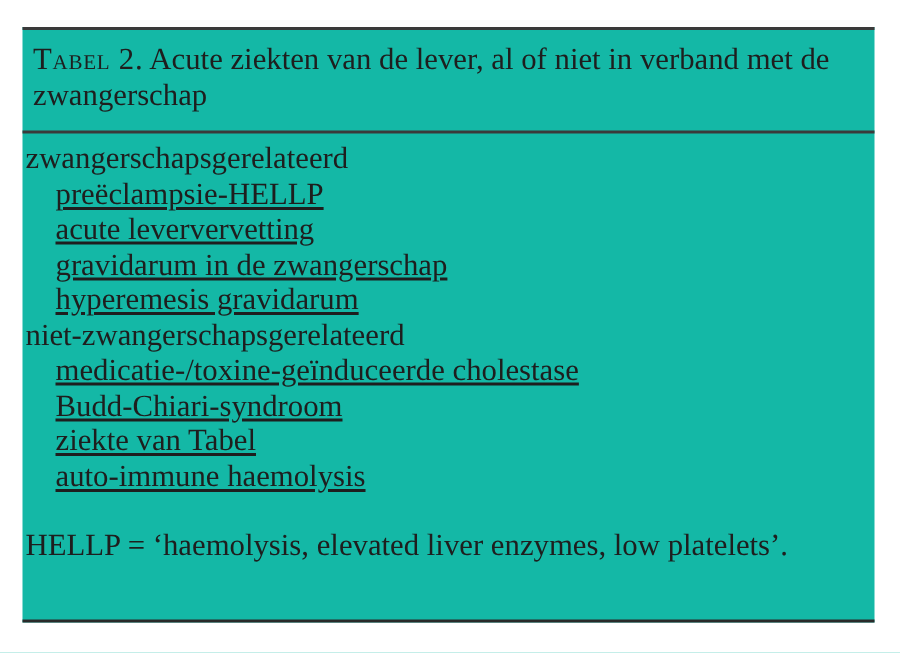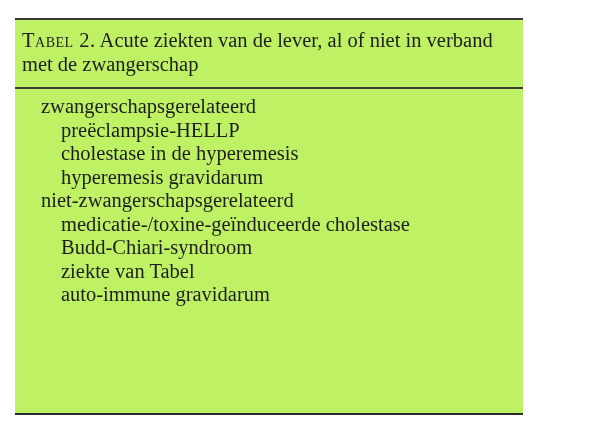--- a/index.html
+++ b/index.html
@@ -1,47 +1,49 @@
 <!DOCTYPE html>
 <html><head>
   <meta charset="utf-8">
   <style>
     html, body { margin: 0; padding: 0; background: #ffffff; }
     body { width: 600px; height: 435px; position: relative; overflow: hidden;
       font-family: "Liberation Serif", "DejaVu Serif", serif; color: #1e1e1e; }
-    .table-box { position: absolute; left: 15px; top: 18px; width: 508px; height: 397px;
-      background: #bef264; }
+    .table-box { position: absolute; left: 15px; top: 18px; width: 568px; height: 397px;
+      background: #14b8a6; }
     .rule-top { position: absolute; left: 0; top: 0; width: 100%; height: 2px; background: #3a3a3a; }
     .rule-mid { position: absolute; left: 0; top: 69px; width: 100%; height: 2px; background: #3a3a3a; }
     .rule-bot { position: absolute; left: 0; bottom: 0; width: 100%; height: 2px; background: #2a2a2a; }
     .caption { position: absolute; left: 7px; top: 10px; right: 6px; font-size: 20.5px; line-height: 24px; }
     .caption .label { font-variant: small-caps; letter-spacing: 0.5px; }
-    .body { position: absolute; left: 26px; top: 77px; right: 6px; font-size: 20.5px; line-height: 23.5px; }
+    .body { position: absolute; left: 2px; top: 77px; right: 6px; font-size: 20.5px; line-height: 23.5px; }
     .group { }
-    .item { padding-left: 20px; }
+    .item { padding-left: 20px; text-decoration: underline; }
     .footnote { margin-top: 23px; }
   </style>
 </head>
 <body>
 
 <div class="table-box">
   <div class="rule-top"></div>
   <div class="caption"><span class="label">Tabel 2.</span><span> Acute ziekten van de lever, al of niet in verband met de zwangerschap</span></div>
   <div class="rule-mid"></div>
 
   <div class="body">
     <div class="group">
       <div>zwangerschapsgerelateerd</div>
       <div class="item">preëclampsie-HELLP</div>
-      <div class="item">cholestase in de hyperemesis</div>
+      <div class="item">acute leververvetting</div>
+      <div class="item">gravidarum in de zwangerschap</div>
       <div class="item">hyperemesis gravidarum</div>
     </div>
     <div class="group">
       <div>niet-zwangerschapsgerelateerd</div>
       <div class="item">medicatie-/toxine-geïnduceerde cholestase</div>
       <div class="item">Budd-Chiari-syndroom</div>
       <div class="item">ziekte van Tabel</div>
-      <div class="item">auto-immune gravidarum</div>
+      <div class="item">auto-immune haemolysis</div>
     </div>
+    <div class="footnote">HELLP = ‘haemolysis, elevated liver enzymes, low platelets’.</div>
   </div>
 
   <div class="rule-bot"></div>
 </div>
 
 </body></html>

